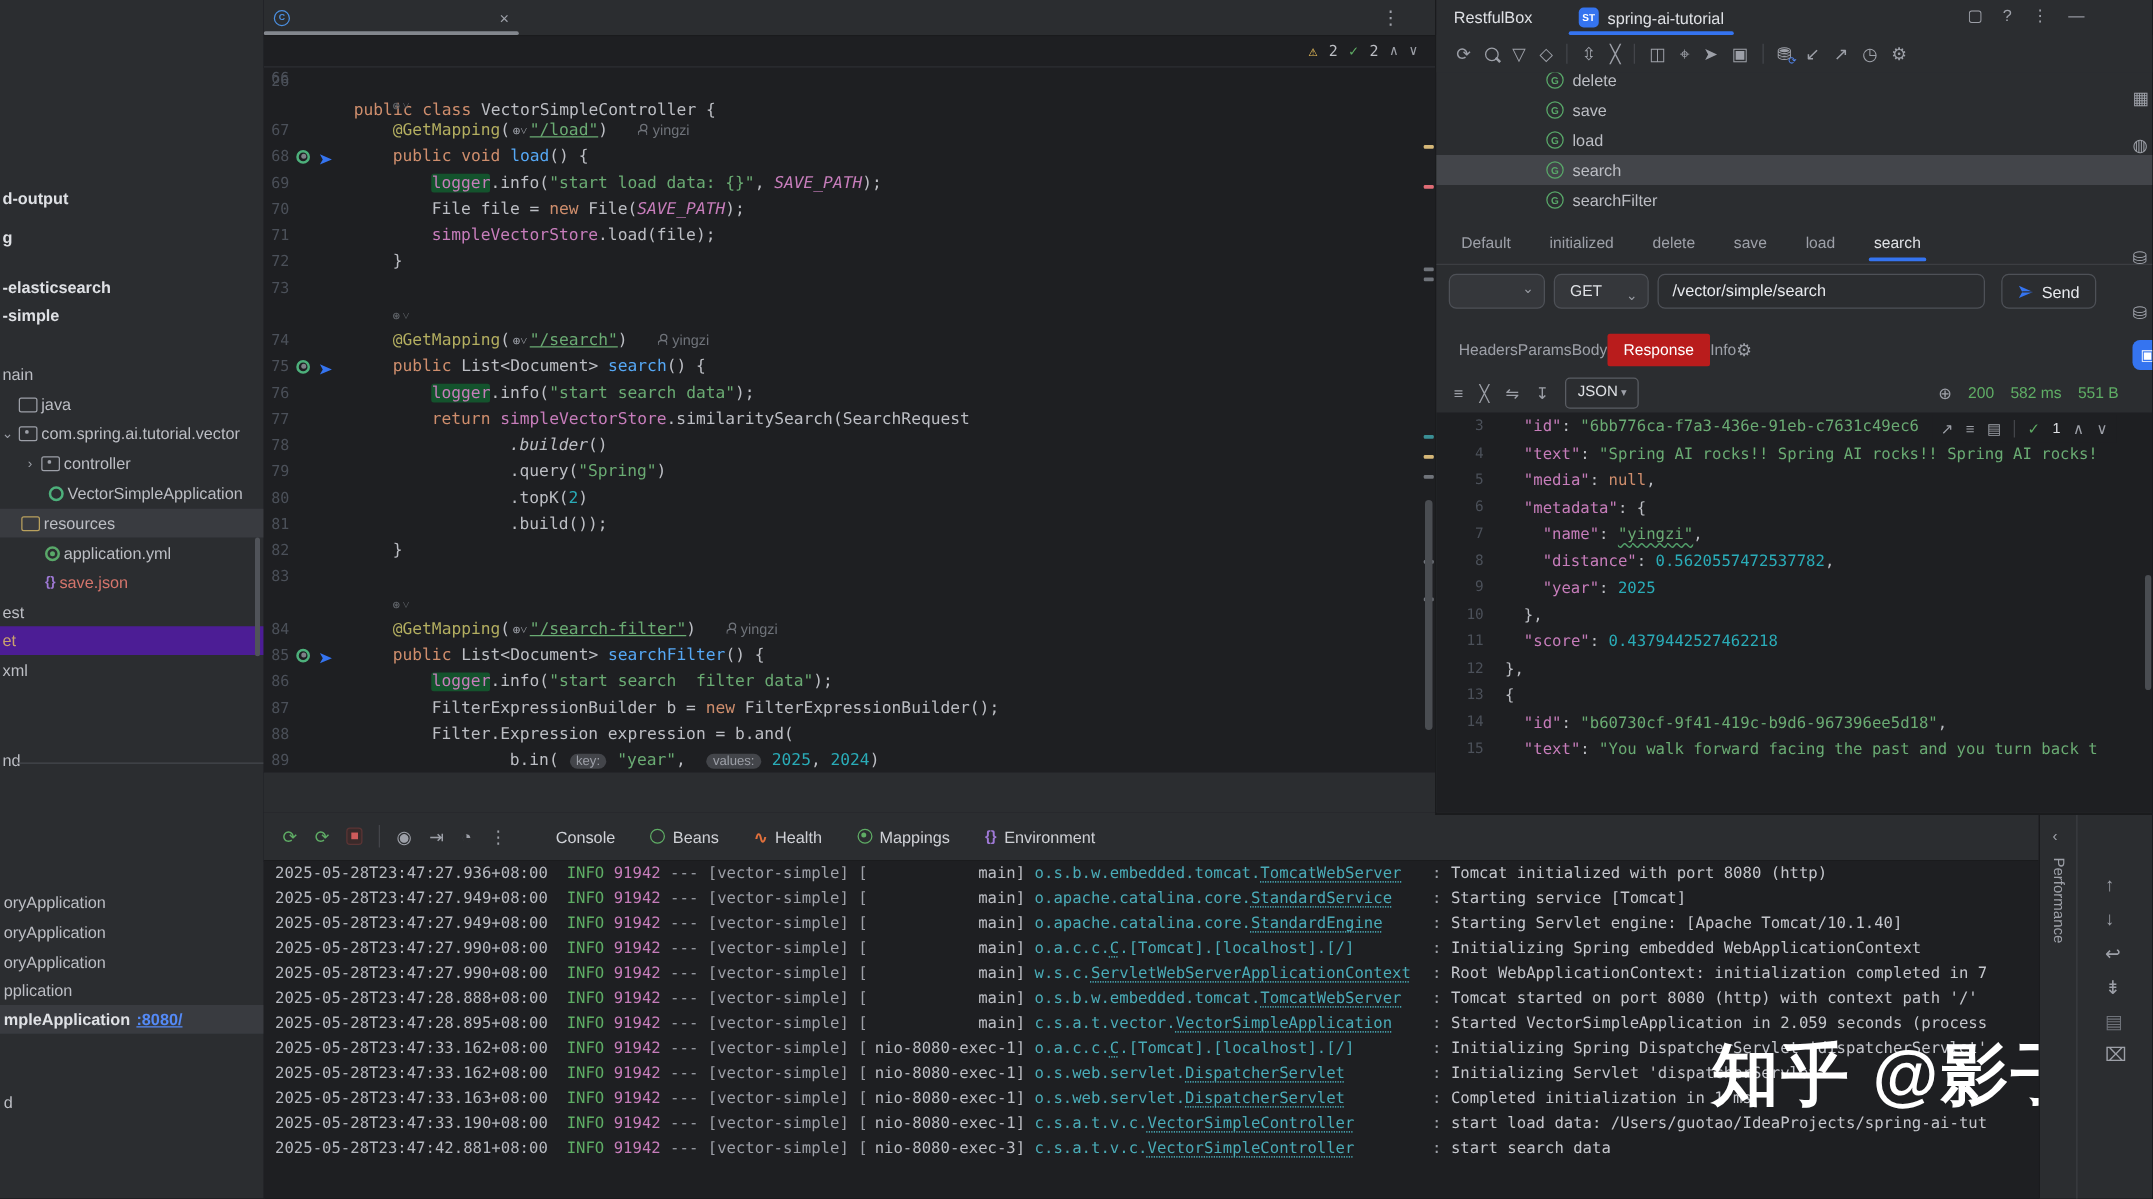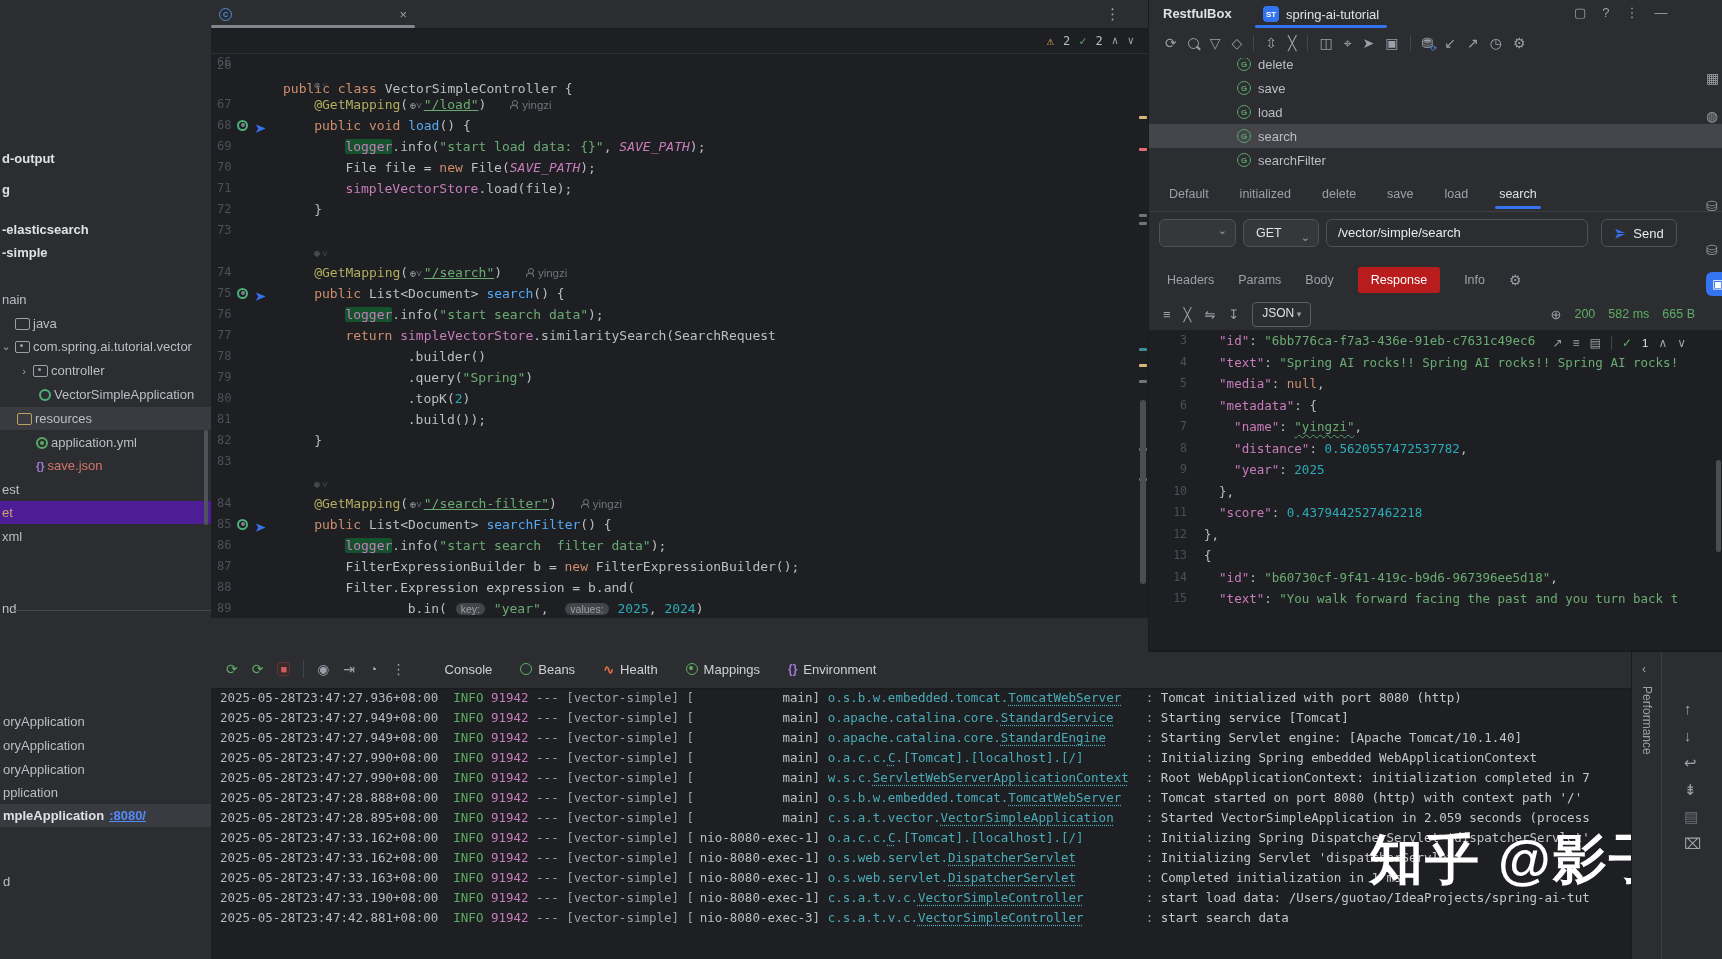--- a/index.html
+++ b/index.html
@@ -46,21 +46,21 @@
   .crow .lnum{position:absolute;left:6px;width:26px;color:#4b5059;font-size:12px;}
   .crow .ctext{position:absolute;left:72px;top:0;}
   .g-ring{position:absolute;left:26px;top:4.5px;width:11px;height:11px;border:2px solid #4db07b;border-radius:50%;box-sizing:border-box;}
   .g-ring::after{content:"";position:absolute;left:1.5px;top:1.5px;width:4px;height:4px;background:#7d8188;border-radius:50%;}
   .g-plane{position:absolute;left:44px;top:4px;}
   .inlay-g{position:absolute;left:103px;top:2px;color:#5f6368;font-size:10px;letter-spacing:2px;}
   .tk-d{color:#bcbec4}.tk-k{color:#cf8e6d}.tk-s{color:#6aab73}
   .tk-su{color:#6aab73;text-decoration:underline}
   .tk-m{color:#56a8f5}.tk-f{color:#c77dbb}
   .tk-fh{color:#c77dbb;background:#14532d;border-radius:2px}
-  .tk-fi{color:#c77dbb;font-style:italic}.tk-di{color:#bcbec4;}
+  .tk-fi{color:#c77dbb;font-style:italic}.tk-di{color:#bcbec4;font-style:italic}
   .tk-n{color:#2aacb8}.tk-a{color:#b3ae60}
   .tk-h{background:#43454a;color:#9da0a8;border-radius:7px;font-size:10.5px;padding:0 5px;margin:0 1px;font-family:"Liberation Sans",sans-serif;}
   .tk-w{color:#9da0a8;font-size:10px;margin:0 2px;}
   .tk-au{color:#6f737a;font-size:11.5px;font-family:"Liberation Sans",sans-serif;margin-left:16px;}
   .person{display:inline-block;width:8px;height:9px;position:relative;margin-right:4px;}
   .person::before{content:"";position:absolute;left:2px;top:0;width:4px;height:4px;border:1px solid #6f737a;border-radius:50%;}
   .person::after{content:"";position:absolute;left:0;top:5px;width:6px;height:3px;border:1px solid #6f737a;border-radius:3px 3px 0 0;border-bottom:none;}
   .marks{position:absolute;right:0;top:28px;width:10px;bottom:0;}
   .mark{position:absolute;right:1px;width:8px;height:3px;border-radius:1px;}
   .mthumb{position:absolute;right:2px;width:6px;background:#4a4d52;border-radius:3px;}
@@ -84,21 +84,21 @@
   .log-msg{color:#c4c6cc;}
   .watermark{position:absolute;left:1158px;top:206px;font-size:54px;font-weight:bold;color:#fff;white-space:nowrap;letter-spacing:2px;z-index:5;}
   .perf{position:absolute;left:1631px;top:650px;width:30px;height:309px;background:#2b2d30;border-left:1px solid #1a1b1d;border-top:2px solid #1a1b1d;z-index:2;}
   .perf-ch{position:absolute;left:10px;top:10px;color:#9da0a8;font-size:12px;}
   .perf-t{position:absolute;left:8px;top:34px;writing-mode:vertical-rl;color:#9da0a8;font-size:12px;}
   .sstrip{position:absolute;left:1661px;top:650px;width:61px;height:309px;background:#2b2d30;border-left:1px solid #3c3e42;border-top:2px solid #1a1b1d;z-index:2;}
   .ss-ic{position:absolute;left:22px;color:#9da0a8;font-size:15px;}
   
   .rpanel{position:absolute;left:1148px;top:0;width:574px;height:650px;background:#2b2d30;border-left:1px solid #1a1b1d;overflow:hidden;z-index:3;border-bottom:2px solid #1a1b1d;}
   .rp-head{position:absolute;left:0;top:0;right:0;height:28px;}
-  .rp-title{position:absolute;left:14px;top:6px;font-weight:bold;color:#dfe1e5;font-size:13px;}
+  .rp-title{position:absolute;left:14px;top:6px;font-weight:normal;color:#dfe1e5;font-size:13px;}
   .rp-tab{position:absolute;left:106px;top:0;height:28px;display:flex;align-items:center;gap:7px;padding:0 8px;color:#dfe1e5;font-size:13px;}
   .rp-tab::after{content:"";position:absolute;left:0;right:0;bottom:0;height:3px;background:#3574f0;border-radius:2px;}
   .st-badge{display:inline-flex;width:16px;height:16px;background:#3574f0;border-radius:4px;color:#fff;font-size:8px;font-weight:bold;align-items:center;justify-content:center;}
   .rp-winicons{position:absolute;left:425px;top:5px;display:flex;gap:16px;color:#9da0a8;font-size:13px;}
   .rp-toolbar{position:absolute;left:0;top:28px;right:0;height:30px;background:#2b2d30;display:flex;align-items:center;padding-left:16px;gap:11px;color:#9da0a8;font-size:14px;z-index:2;}
   .rp-tb-sep{width:1px;height:16px;background:#43454a;}
   .mag{display:inline-block;width:9px;height:9px;border:1.6px solid #9da0a8;border-radius:50%;position:relative;}
   .mag::after{content:"";position:absolute;left:7px;top:8px;width:5px;height:1.6px;background:#9da0a8;transform:rotate(45deg);}
   .db-sync{position:relative;} .db-sync::after{content:"⟳";position:absolute;right:-4px;bottom:-2px;font-size:8px;color:#548af7;}
   .rp-list{position:absolute;left:0;top:0;right:0;height:176px;}
@@ -108,21 +108,21 @@
   .rp-mtabs{position:absolute;left:0;top:176px;right:0;height:35px;border-bottom:1px solid #3c3e42;display:flex;align-items:center;padding-left:18px;gap:27px;font-size:12.5px;color:#9da0a8;}
   .mtab{position:relative;padding:8px 2px;}
   .mtab.sel{color:#dfe1e5;}
   .mtab.sel::after{content:"";position:absolute;left:-2px;right:-2px;bottom:0;height:3px;background:#3574f0;border-radius:2px;}
   .rp-reqrow{position:absolute;left:10px;top:219px;right:10px;height:28px;display:flex;gap:7px;align-items:center;}
   .rp-select{width:77px;height:28px;background:#35373b;border:1px solid #4e5157;border-radius:6px;position:relative;box-sizing:border-box;}
   .rp-select::after,.rp-method::after{content:"⌄";position:absolute;right:8px;top:4px;color:#9da0a8;font-size:11px;}
   .rp-method{width:76px;height:28px;background:#35373b;border:1px solid #4e5157;border-radius:6px;position:relative;box-sizing:border-box;color:#dfe1e5;font-size:12.5px;line-height:26px;padding-left:12px;}
   .rp-url{width:262px;height:28px;border:1px solid #4e5157;border-radius:6px;box-sizing:border-box;color:#e8eaee;font-size:13px;line-height:26px;padding-left:11px;font-family:"Liberation Sans",sans-serif;}
   .rp-send{margin-left:6px;width:76px;height:28px;border:1px solid #4e5157;border-radius:6px;box-sizing:border-box;display:flex;align-items:center;justify-content:center;gap:6px;color:#e8eaee;font-size:13px;}
-  .rp-rtabs{position:absolute;left:0;top:262px;right:4px;height:36px;display:flex;align-items:center;padding-left:18px;gap:24px;font-size:12.5px;color:#9da0a8;}
+  .rp-rtabs{position:absolute;left:0;top:262px;right:4px;height:36px;display:flex;align-items:center;padding-left:18px;font-size:12.5px;color:#9da0a8;}
   .rtab.sel{background:#b91c1c;color:#fff;padding:6px 13px;border-radius:2px;}
   .rp-gear{color:#9da0a8;font-size:14px;}
   .rp-jtoolbar{position:absolute;left:0;top:298px;right:0;height:32px;display:flex;align-items:center;padding-left:14px;gap:13px;color:#9da0a8;font-size:13px;}
   .rp-format{border:1px solid #5a5d63;border-radius:4px;height:23px;line-height:21px;padding:0 9px;color:#dfe1e5;font-size:12px;}
   .rp-format::after{content:" ▾";color:#9da0a8;font-size:9px;}
   .rp-status{position:absolute;right:28px;display:flex;gap:13px;align-items:center;}
   .st-g{color:#5fad65;font-size:12.5px;}
   .globe{color:#9da0a8;font-size:13px;}
   .rp-json{position:absolute;left:0;top:330px;right:0;bottom:0;background:#1e1f22;overflow:hidden;}
   .jrow{position:relative;height:21.5px;font-family:"DejaVu Sans Mono",monospace;font-size:12.5px;line-height:21.5px;white-space:pre;}
@@ -441,21 +441,21 @@
           <span>≡</span>
           <span>╳</span>
           <span>⇋</span>
           <span>↧</span>
         </span>
       <span class="rp-format"><span>JSON</span></span>
       <span class="rp-status">
         <span class="globe">⊕</span>
         <span class="st-g">200</span>
         <span class="st-g">582 ms</span>
-        <span class="st-g">665 B</span>
+        <span class="st-g">551 B</span>
       </span>
     </div>
     <div class="rp-json" id="rb-json">
         <div class="jrow"><span class="lnum">3</span><span class="jtext" style="padding-left: 30.08px;"><span class="tk-key">"id"</span><span class="tk-d">: </span><span class="tk-s">"6bb776ca-f7a3-436e-91eb-c7631c49ec6</span></span></div>
         <div class="jrow"><span class="lnum">4</span><span class="jtext" style="padding-left: 30.08px;"><span class="tk-key">"text"</span><span class="tk-d">: </span><span class="tk-s">"Spring AI rocks!! Spring AI rocks!! Spring AI rocks!</span></span></div>
         <div class="jrow"><span class="lnum">5</span><span class="jtext" style="padding-left: 30.08px;"><span class="tk-key">"media"</span><span class="tk-d">: </span><span class="tk-null">null</span><span class="tk-d">,</span></span></div>
         <div class="jrow"><span class="lnum">6</span><span class="jtext" style="padding-left: 30.08px;"><span class="tk-key">"metadata"</span><span class="tk-d">: {</span></span></div>
         <div class="jrow"><span class="lnum">7</span><span class="jtext" style="padding-left: 45.12px;"><span class="tk-key">"name"</span><span class="tk-d">: </span><span class="tk-sw">"yingzi"</span><span class="tk-d">,</span></span></div>
         <div class="jrow"><span class="lnum">8</span><span class="jtext" style="padding-left: 45.12px;"><span class="tk-key">"distance"</span><span class="tk-d">: </span><span class="tk-n">0.5620557472537782</span><span class="tk-d">,</span></span></div>
         <div class="jrow"><span class="lnum">9</span><span class="jtext" style="padding-left: 45.12px;"><span class="tk-key">"year"</span><span class="tk-d">: </span><span class="tk-n">2025</span></span></div>

